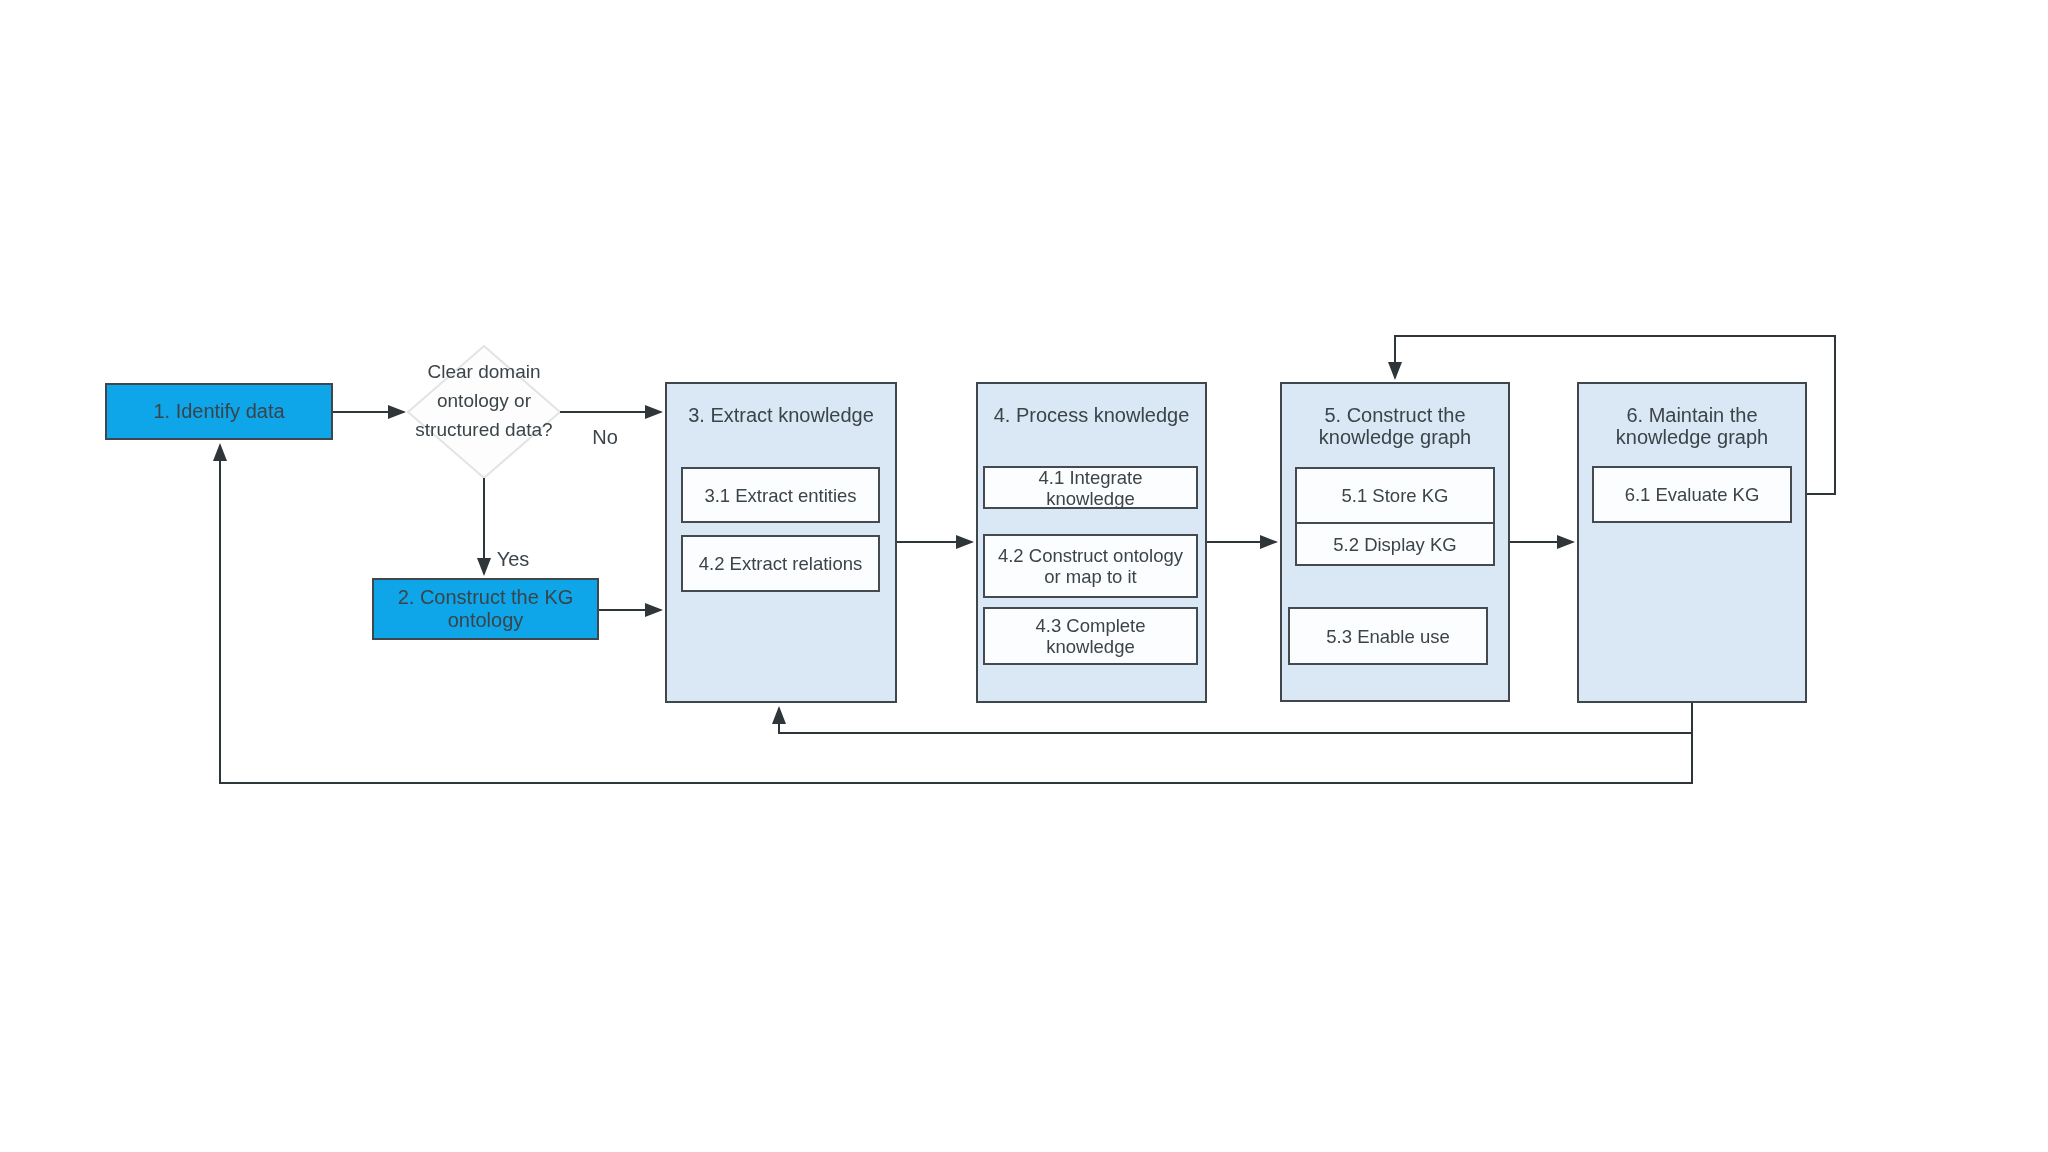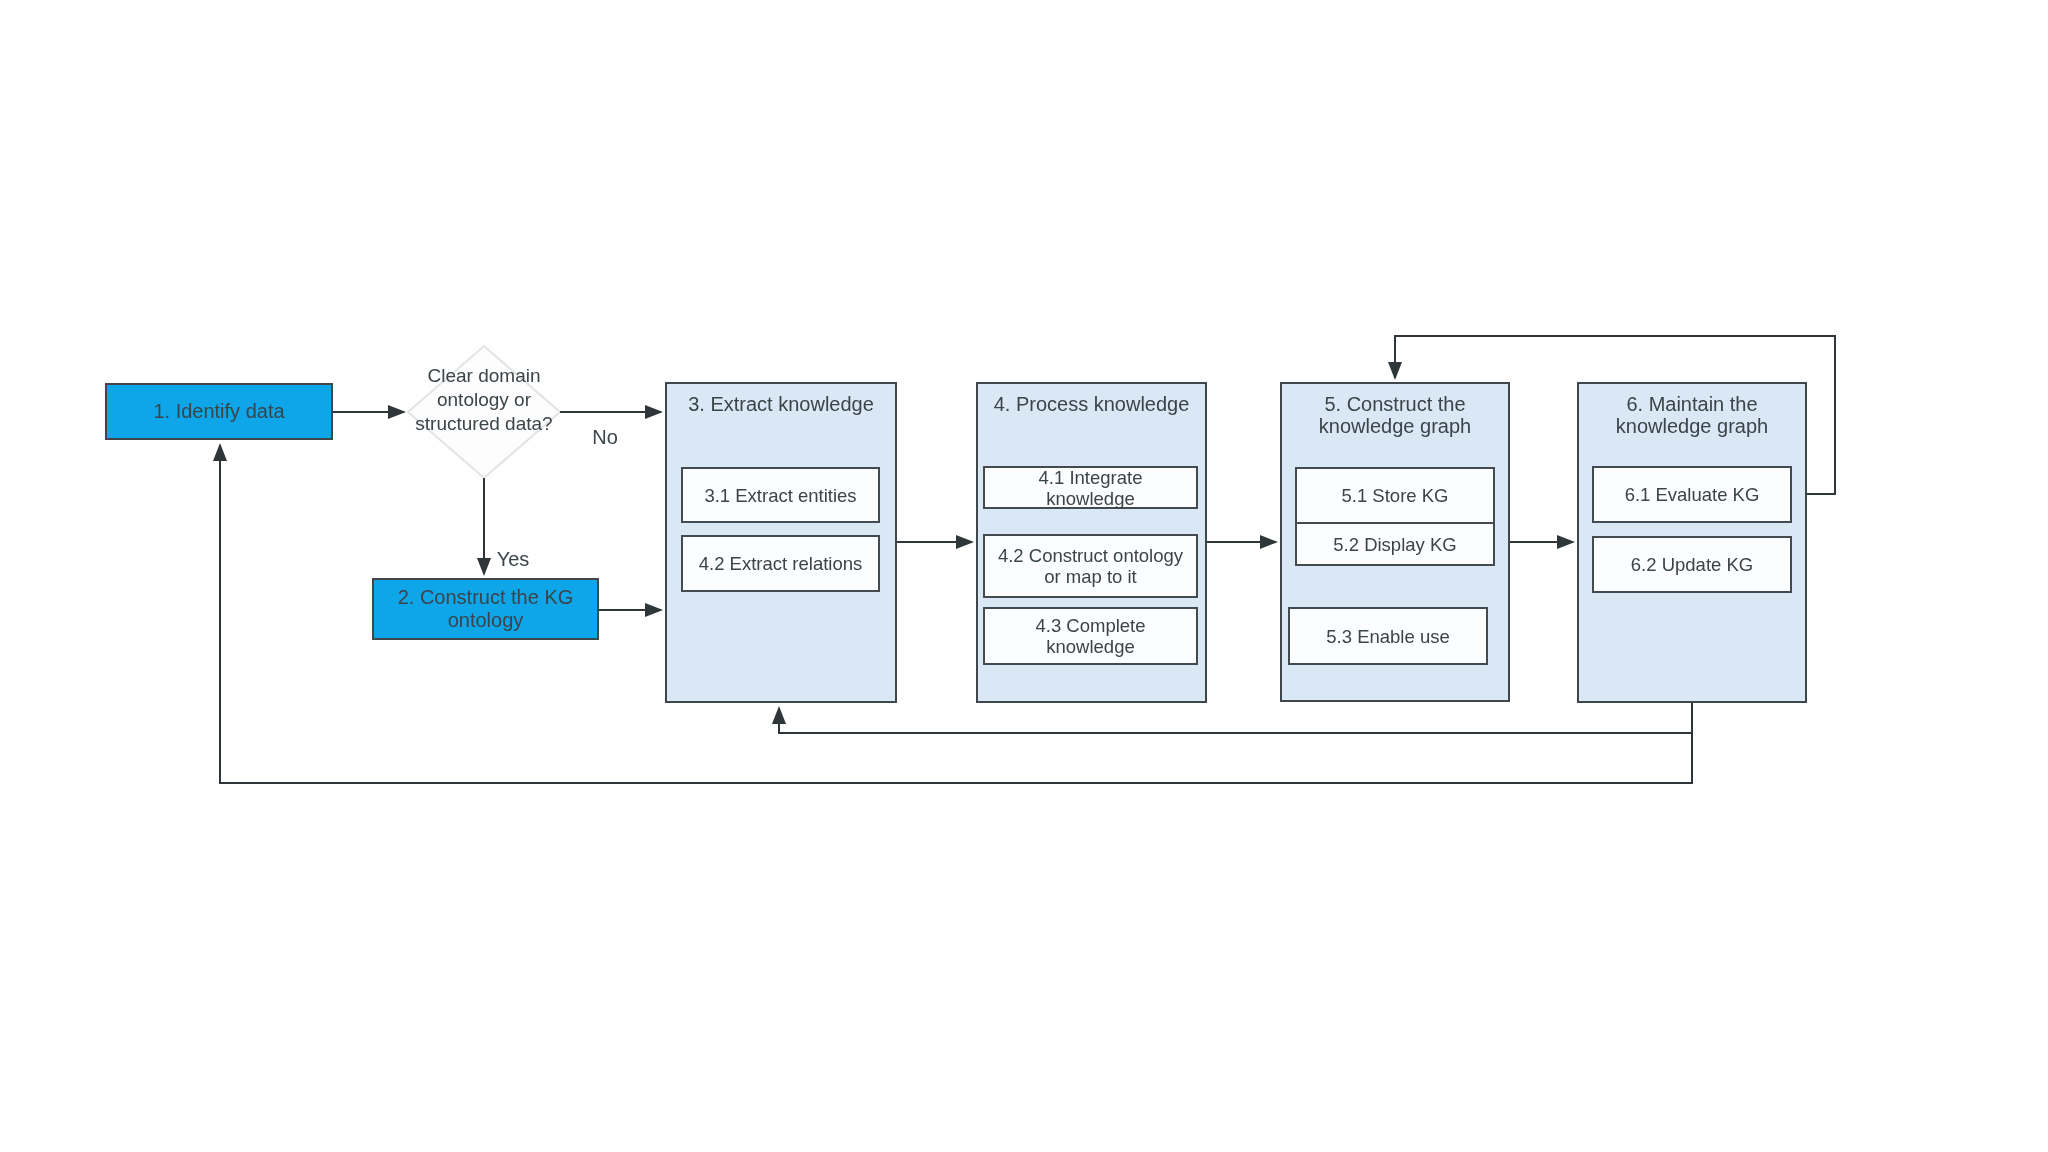--- a/index.html
+++ b/index.html
@@ -12,31 +12,31 @@
     position:absolute;box-sizing:border-box;display:flex;align-items:center;justify-content:center;
     text-align:center;white-space:pre-line;
   }
   .box{
     background:#0ea5e9;border:2px solid #3f474d;font-size:20px;line-height:23px;
   }
   .stage{
     position:absolute;box-sizing:border-box;background:#d9e8f4;border:2px solid #3f474d;
   }
   .stage-title{
-    position:absolute;left:0;right:0;top:0;padding-top:9px;text-align:center;
+    position:absolute;left:0;right:0;top:0;padding-top:20px;text-align:center;
     font-size:20px;line-height:22px;white-space:pre-line;
   }
   .sub{
     position:absolute;box-sizing:border-box;display:flex;align-items:center;justify-content:center;
     background:#fcfdfe;border:2px solid #434b51;font-size:18.5px;line-height:21px;
     text-align:center;white-space:pre-line;padding:0 4px;
   }
   .diamond-label{
     position:absolute;display:flex;align-items:center;justify-content:center;text-align:center;
-    font-size:19px;line-height:24px;white-space:pre-line;
+    font-size:19px;line-height:29px;white-space:pre-line;
   }
   .edge-label{
     position:absolute;display:flex;align-items:center;justify-content:center;
     font-size:20px;
     margin-top:40px;
   }
 </style>
 </head>
 <body>
 
@@ -96,16 +96,15 @@
 knowledge graph</div>
     <div class="sub" style="left:13px;top:83px;width:200px;height:57px">5.1 Store KG</div>
     <div class="sub" style="left:13px;top:138px;width:200px;height:44px">5.2 Display KG</div>
     <div class="sub" style="left:6px;top:223px;width:200px;height:58px">5.3 Enable use</div>
   </div>
 
   <div class="stage" style="left:1577px;top:382px;width:230px;height:321px">
     <div class="stage-title">6. Maintain the
 knowledge graph</div>
     <div class="sub" style="left:13px;top:82px;width:200px;height:57px">6.1 Evaluate KG</div>
-    <div class="sub" style="left:13px;top:152px;width:200px;height:57px">6.2 Update KG</div>
   </div>
 
 </div>
 
 </body></html>

